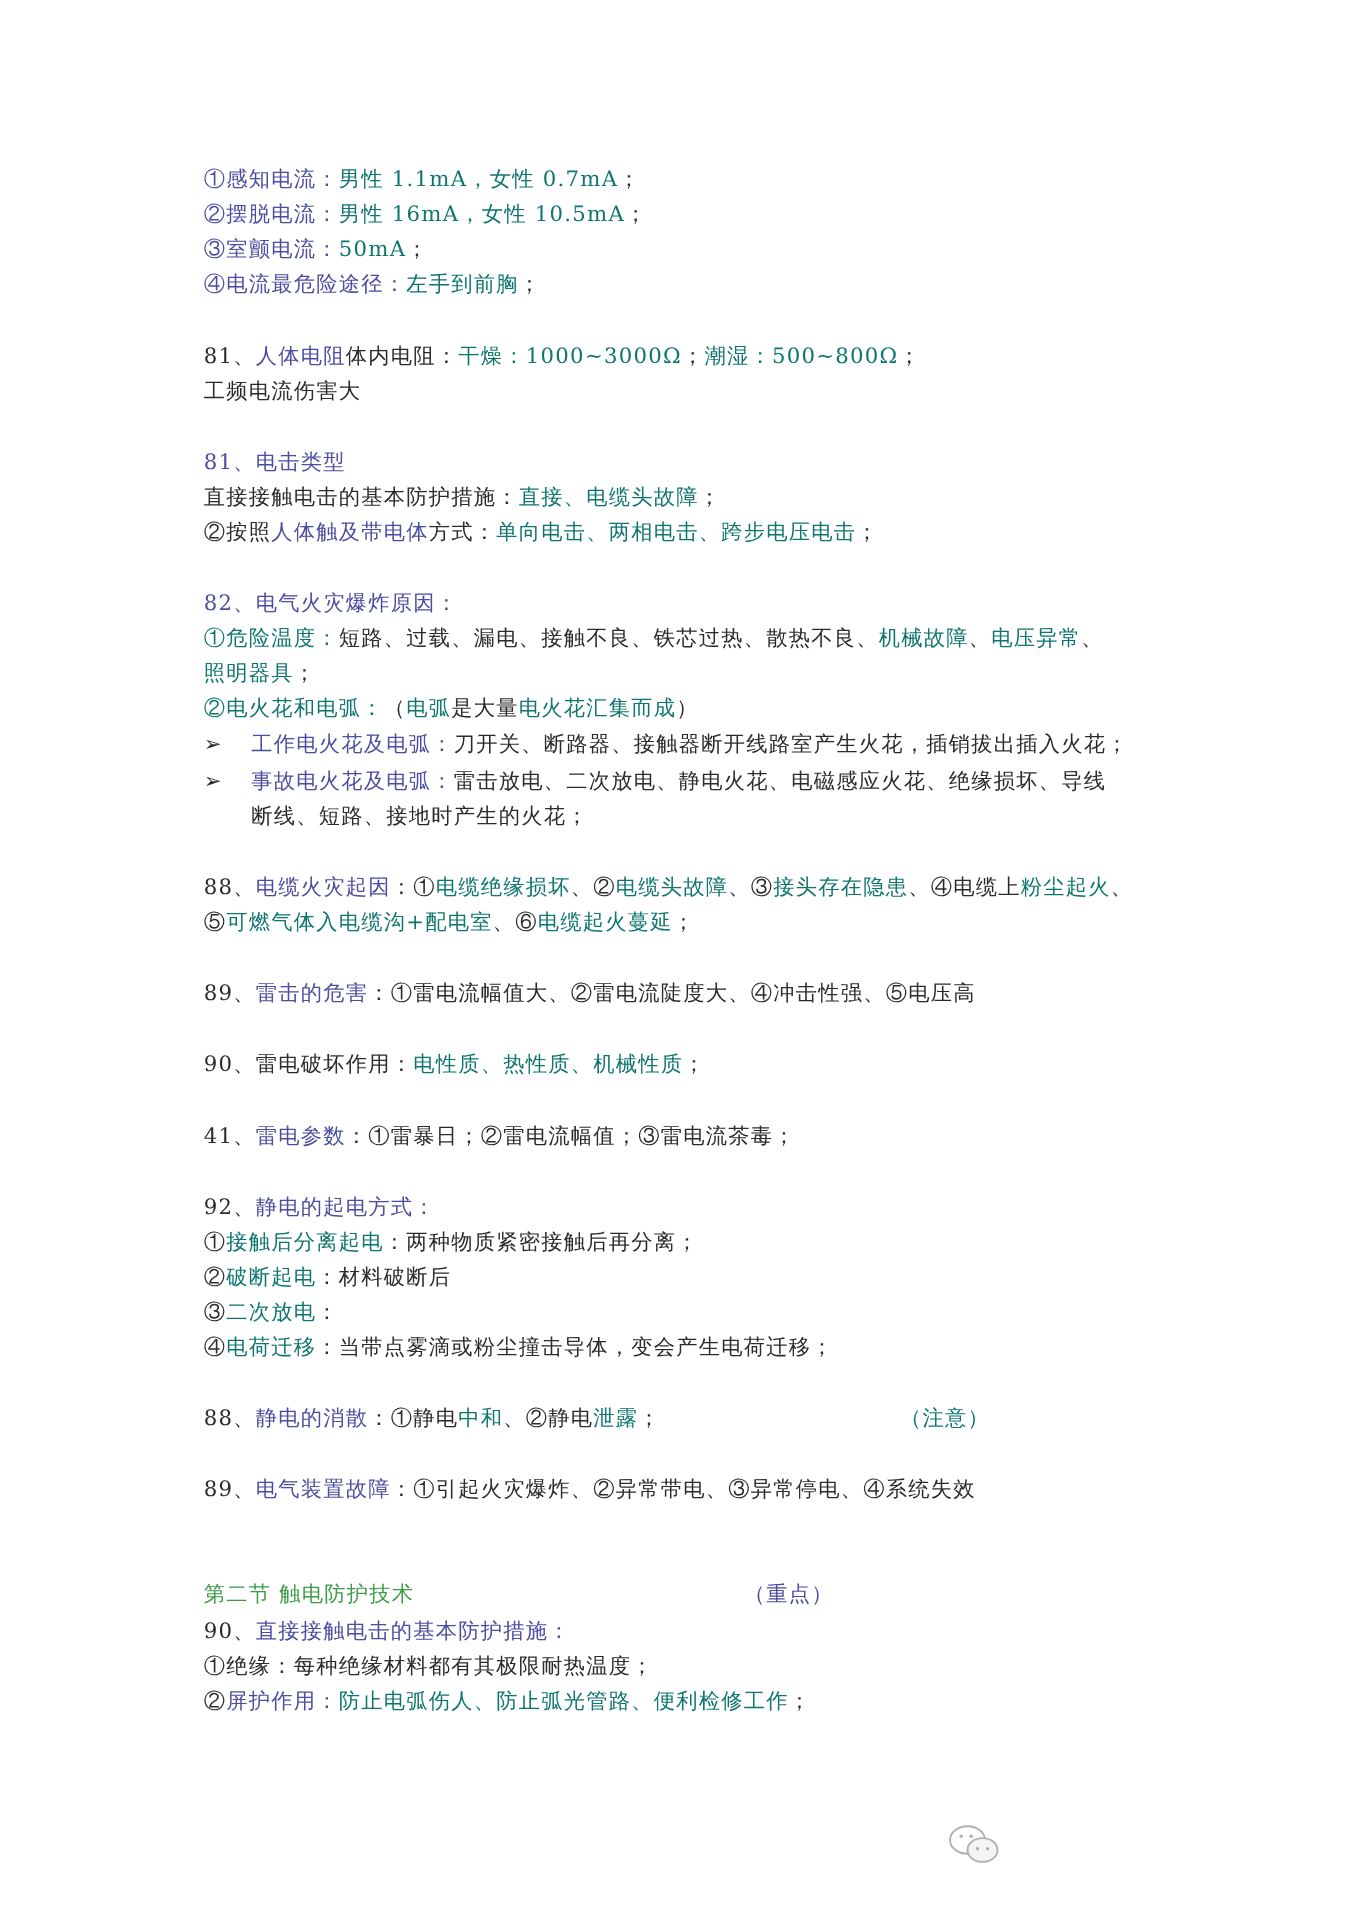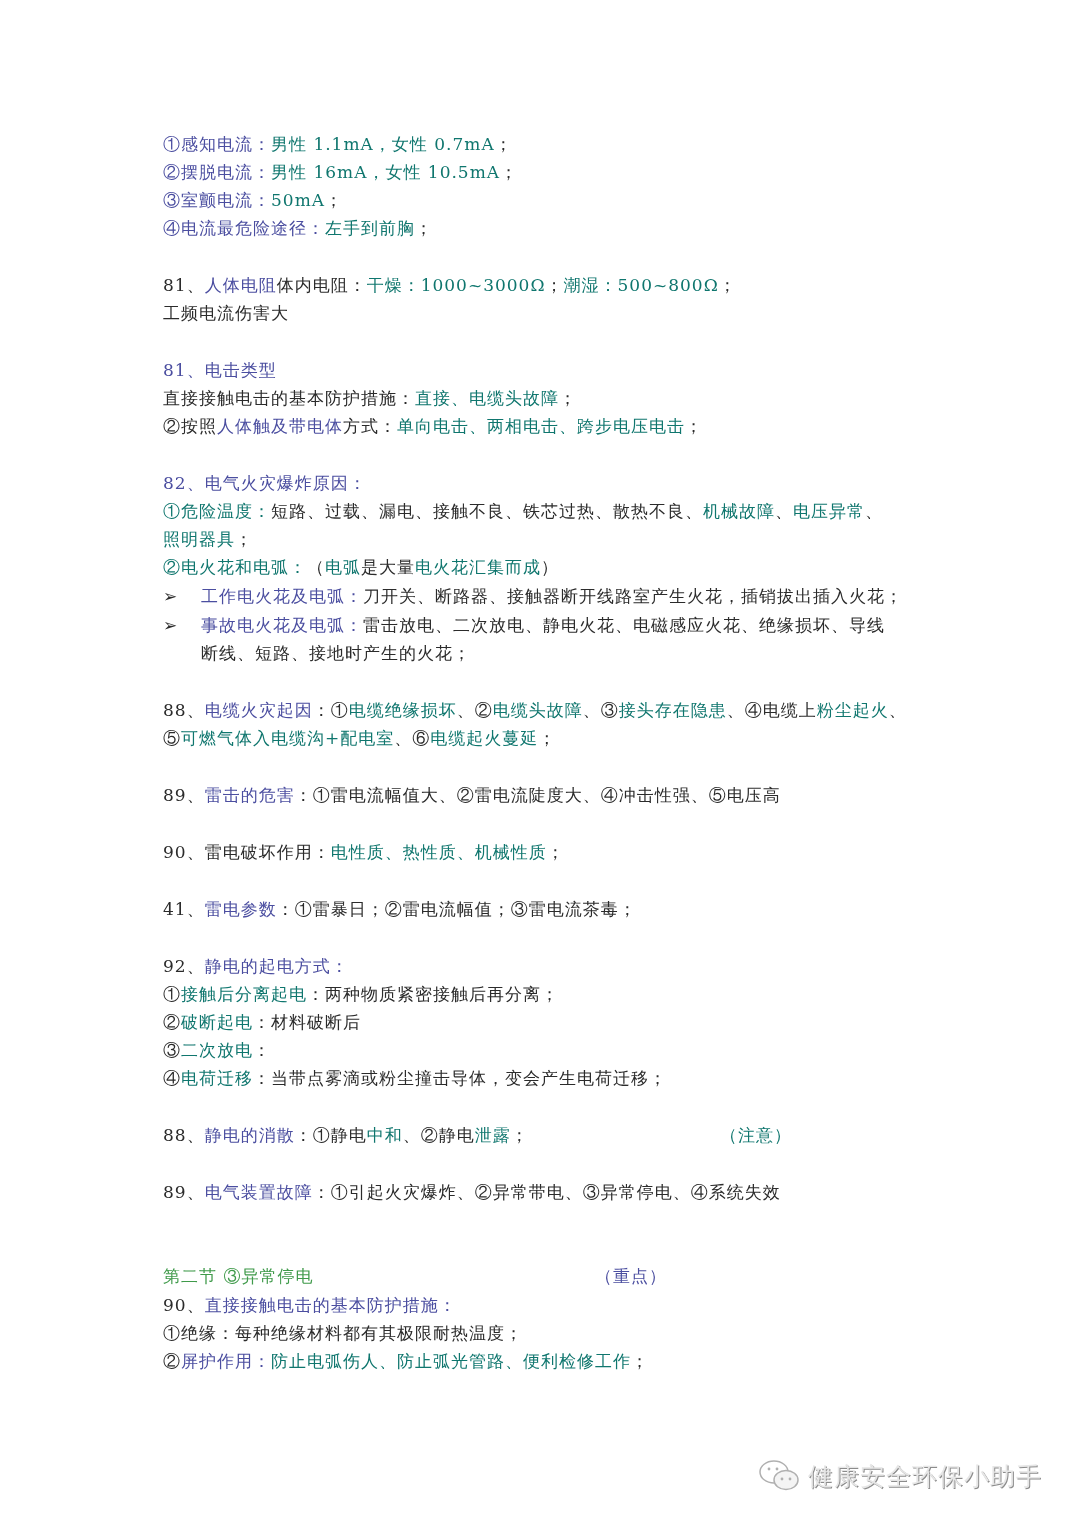--- a/index.html
+++ b/index.html
@@ -113,21 +113,21 @@
   <div class="line" style="top:1121px; width:760px">
     <span class="k">88、</span><span class="b">静电的消散</span><span class="k">：①静电</span><span class="r">中和</span><span class="k">、②静电</span><span class="r">泄露</span><span class="k">；</span>
     <span class="r" style="position:absolute; left:557px">（注意）</span>
   </div>
 
   <div class="line" style="top:1178px">
     <span class="k">89、</span><span class="b">电气装置故障</span><span class="k">：①引起火灾爆炸、②异常带电、③异常停电、④系统失效</span>
   </div>
 
   <div class="line" style="top:1262px; width:760px">
-    <span class="g">第二节 ③异常停电</span>
+    <span class="g">第二节 触电防护技术</span>
     <span class="b" style="position:absolute; left:432px">（重点）</span>
   </div>
   <div class="line" style="top:1291px">
     <span class="k">90、</span><span class="b">直接接触电击的基本防护措施：</span>
   </div>
   <div class="line" style="top:1319px">
     <span class="k">①绝缘：每种绝缘材料都有其极限耐热温度；</span>
   </div>
   <div class="line" style="top:1347px">
     <span class="k">②</span><span class="b">屏护作用：</span><span class="r">防止电弧伤人、防止弧光管路、便利检修工作</span><span class="k">；</span>
@@ -136,14 +136,13 @@
 
 <div class="watermark">
   <svg class="wm-icon" viewBox="0 0 44 34">
     <ellipse cx="16" cy="13" rx="14" ry="11" fill="none" stroke="#b0b0b0" stroke-width="1.5"></ellipse>
     <ellipse cx="28" cy="21" rx="12" ry="9.5" fill="#f4f4f4" stroke="#b0b0b0" stroke-width="1.5"></ellipse>
     <circle cx="24" cy="20" r="1.4" fill="#b0b0b0"></circle>
     <circle cx="32" cy="20" r="1.4" fill="#b0b0b0"></circle>
     <circle cx="11" cy="10" r="1.4" fill="#b0b0b0"></circle>
     <circle cx="19" cy="10" r="1.4" fill="#b0b0b0"></circle>
   </svg>
-  <span>健康安全环保小助手</span>
 </div>
 
 </body></html>

